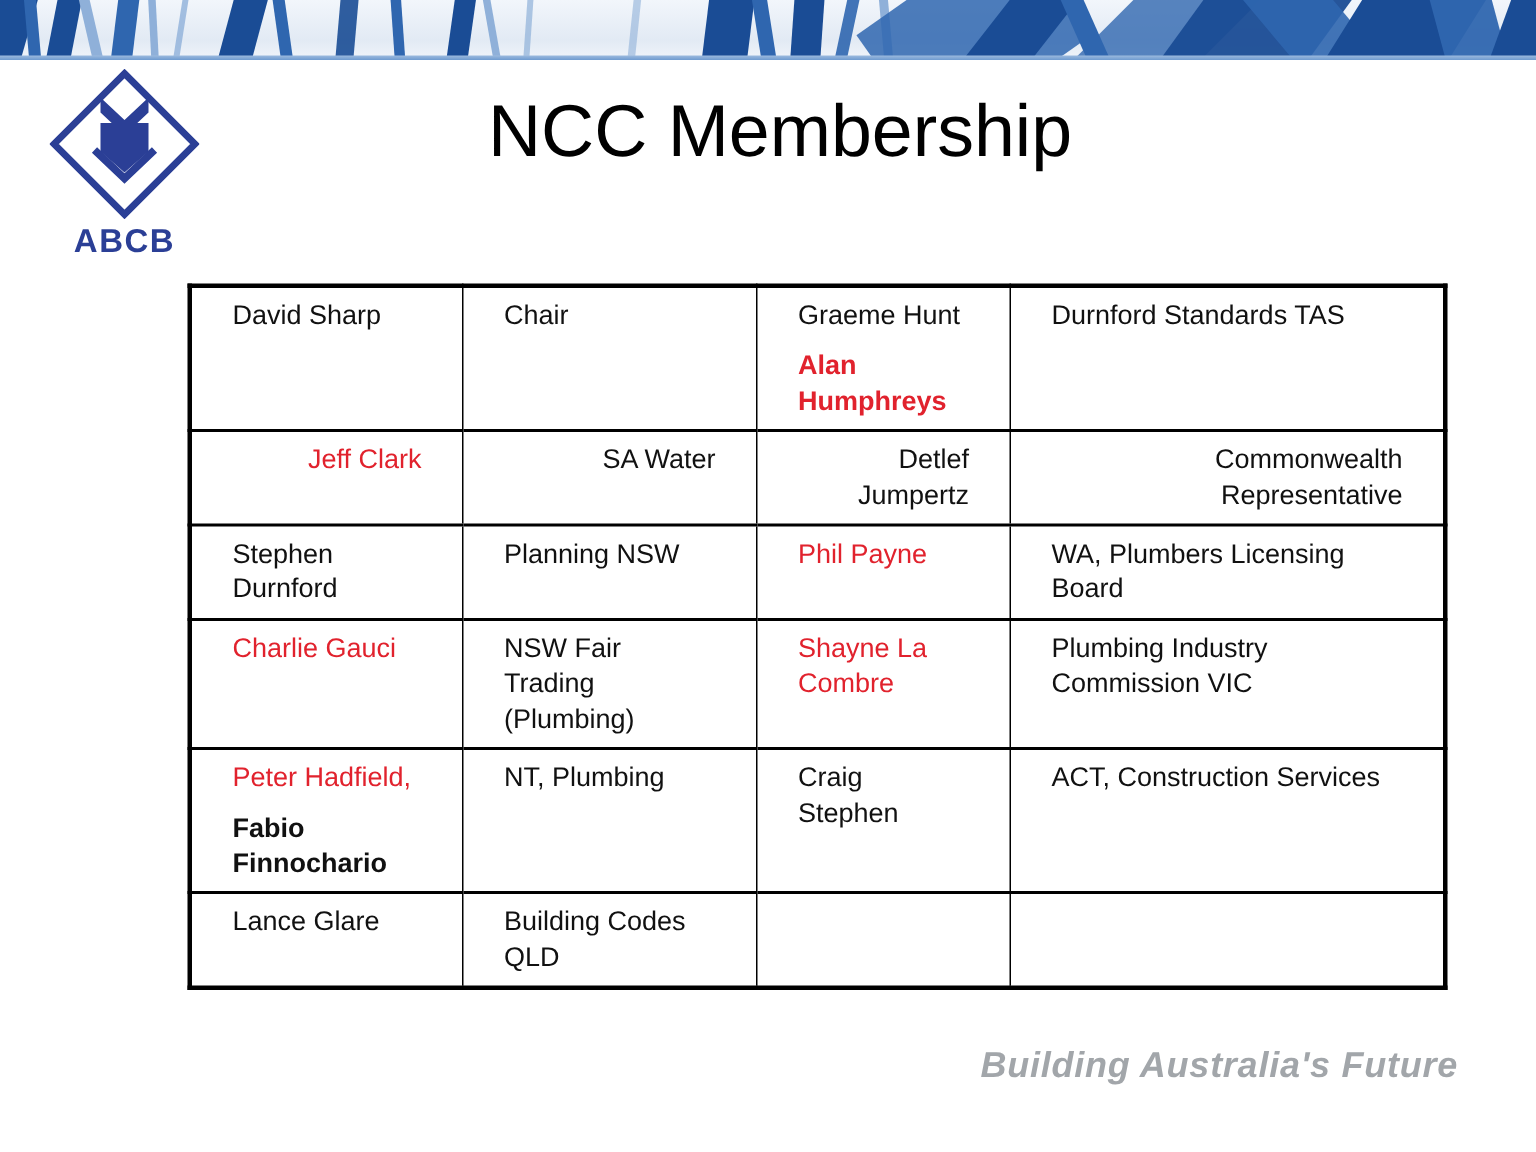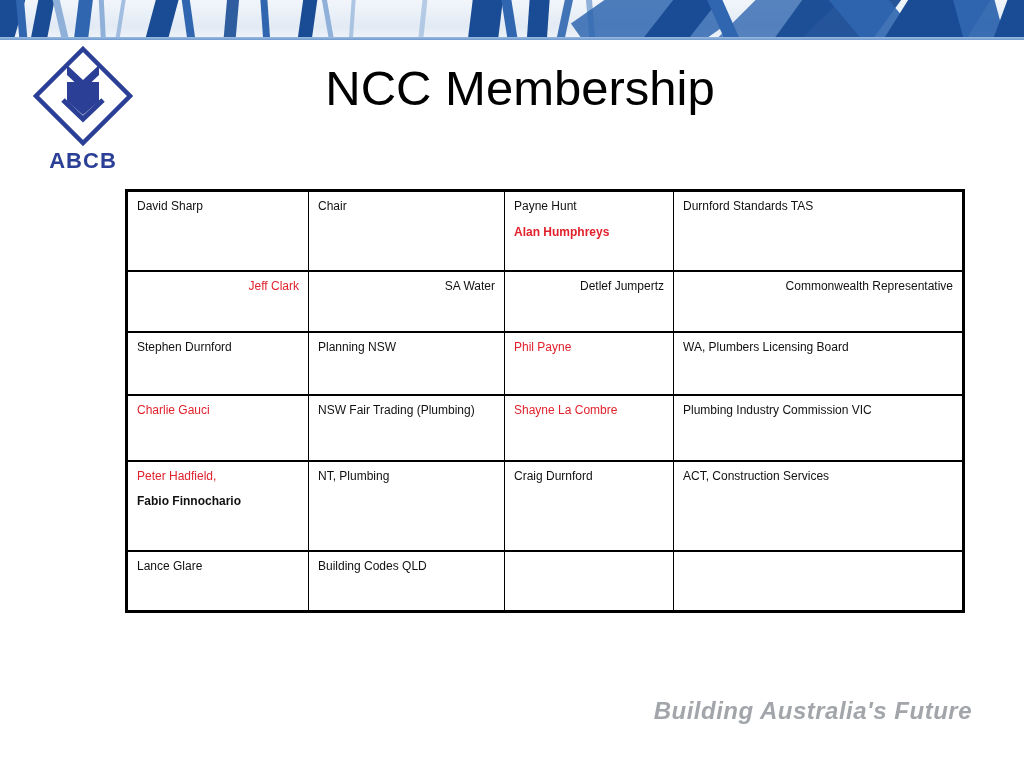--- a/index.html
+++ b/index.html
@@ -28,21 +28,21 @@
 
   
   .title{position:absolute;left:140px;top:60px;width:760px;text-align:center;
     font-size:49px;font-weight:400;color:#000;letter-spacing:0px;}
 
   
   .table-wrap{position:absolute;left:125px;top:189px;}
   table.members{border-collapse:collapse;table-layout:fixed;width:837px;
     border:3px solid #000;background:#fff;}
   table.members td{border:1px solid #000;border-top:2px solid #000;border-bottom:2px solid #000;
-    vertical-align:top;padding:7px 9px;font-size:12px;line-height:1.3;margin-top:44px;}
+    vertical-align:top;padding:7px 27px;font-size:18px;line-height:1.3;margin-top:44px;}
   table.members tr:nth-child(1){height:80px;}
   table.members tr:nth-child(2){height:61px;text-align:right;}
   table.members tr:nth-child(3){height:63px;}
   table.members tr:nth-child(4){height:66px;}
   table.members tr:nth-child(5){height:90px;}
   table.members tr:nth-child(6){height:61px;}
   .col1{width:182px;} .col2{width:196px;} .col3{width:169px;} .col4{width:290px;}
   .cell-line + .cell-line{margin-top:10px;font-weight:bold;}
   .red{color:var(--red-text);}
 
@@ -110,21 +110,21 @@
       </colgroup>
       <tbody>
           <tr>
             <td>
               <div class="cell-line">David Sharp</div>
             </td>
             <td>
               <div class="cell-line">Chair</div>
             </td>
             <td>
-              <div class="cell-line">Payne Hunt</div>
+              <div class="cell-line">Graeme Hunt</div>
               <div class="cell-line red">Alan Humphreys</div>
             </td>
             <td>
               <div class="cell-line">Durnford Standards TAS</div>
             </td>
           </tr>
           <tr>
             <td>
               <div class="cell-line red">Jeff Clark</div>
             </td>
@@ -168,21 +168,21 @@
           </tr>
           <tr>
             <td>
               <div class="cell-line red">Peter Hadfield,</div>
               <div class="cell-line">Fabio Finnochario</div>
             </td>
             <td>
               <div class="cell-line">NT, Plumbing</div>
             </td>
             <td>
-              <div class="cell-line">Craig Durnford</div>
+              <div class="cell-line">Craig Stephen</div>
             </td>
             <td>
               <div class="cell-line">ACT, Construction Services</div>
             </td>
           </tr>
           <tr>
             <td>
               <div class="cell-line">Lance Glare</div>
             </td>
             <td>

